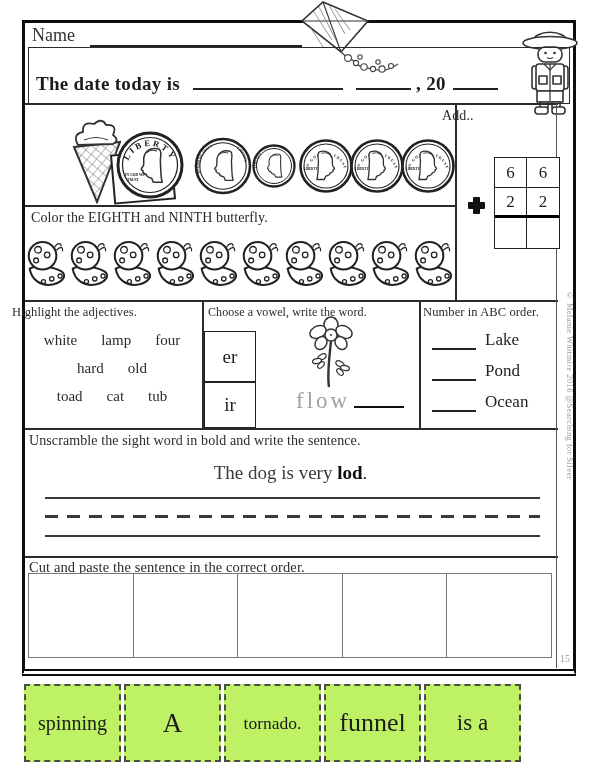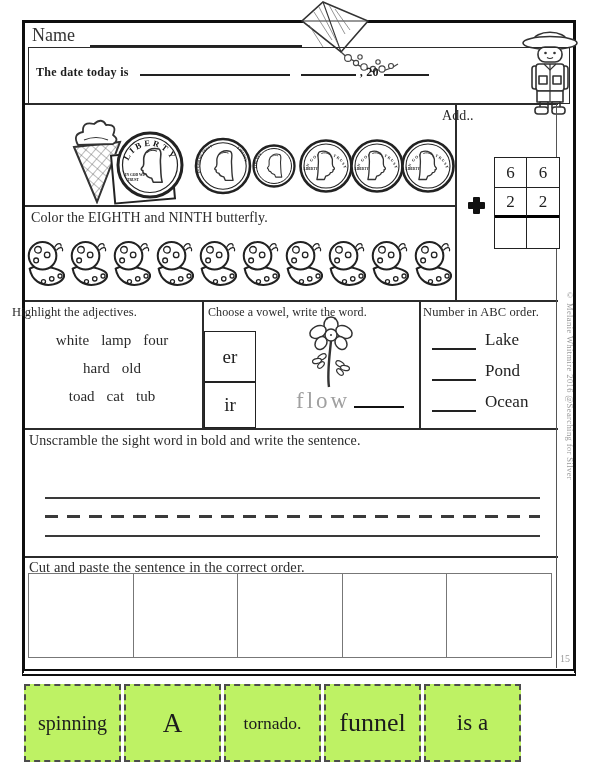--- a/index.html
+++ b/index.html
@@ -9,34 +9,34 @@
   .abs{position:absolute}
   .frame{position:absolute;left:22px;top:20px;width:554px;height:656px;
          border:3px solid #0e0e0e;border-bottom:7px double #0e0e0e}
   .hline{position:absolute;background:#2b2b2b;height:1.8px}
   .vline{position:absolute;background:#2b2b2b;width:1.8px}
   .task-h{position:absolute;font-size:14px;color:#2a2a2a;letter-spacing:.1px;white-space:nowrap}
   .bl{display:inline-block;border-bottom:2.4px solid #222;height:.95em;vertical-align:baseline}
   .name-row{position:absolute;left:32px;top:25px;font-size:18px;color:#333}
   .name-line{position:absolute;left:90px;top:45px;width:212px;height:2px;background:#222}
   .date-box{position:absolute;left:28px;top:47px;width:542px;height:57px;border:1.8px solid #2b2b2b}
-  .date-line{position:absolute;left:36px;top:65px;font-size:12px;font-weight:600;letter-spacing:.3px;white-space:nowrap}
+  .date-line{position:absolute;left:36px;top:72px;font-size:19px;font-weight:600;letter-spacing:.3px;white-space:nowrap}
   .coin{position:absolute}
   .price-tag{position:absolute;left:112px;top:152px;width:62px;height:50px;border:2.2px solid #222;
              background:#fff;transform:rotate(-5deg);display:flex;align-items:center;justify-content:center;
              font-size:21px;color:#222}
   .add-grid{position:absolute;left:494px;top:157px;display:grid;grid-template-columns:32px 32px;border:1.6px solid #222;background:#fff}
   .add-grid .cell{height:30px;display:flex;align-items:center;justify-content:center;font-size:17px;color:#222}
   .add-grid .cL{border-right:1.4px solid #222}
   .add-grid .r1{border-bottom:1.4px solid #222}
   .add-grid .r2{border-bottom:3px solid #000}
   .bf-row{position:absolute;left:26px;top:236px;display:flex}
   .bf-row svg{width:46px;height:58px;margin-right:-3px;flex:none}
   .adj-rows{position:absolute;left:24px;top:332px;width:176px;display:flex;flex-direction:column;gap:11px;font-size:15px;color:#2a2a2a}
-  .adj-rows .r{display:flex;justify-content:center;gap:12px}
+  .adj-rows .r{display:flex;justify-content:center;gap:24px}
   .vbox{position:absolute;left:204px;width:52px;border:1.8px solid #222;display:flex;align-items:center;justify-content:center;font-size:19px;color:#222;background:#fff}
   .trace-row{position:absolute;left:296px;top:386px;font-size:23px;color:#a0a0a0;letter-spacing:3px;white-space:nowrap}
   .abc-items{position:absolute;left:432px;top:330px;display:flex;flex-direction:column;gap:11px;font-size:17px;color:#222}
   .abc-items .it{display:flex;align-items:flex-end;gap:9px}
   .abc-bl{display:inline-block;width:44px;border-bottom:2px solid #222;height:1.1em}
   .sentence{position:absolute;left:22px;top:462px;width:537px;text-align:center;font-size:19px;color:#3a3a3a}
   .sentence b{color:#0d0d0d}
   .wline{position:absolute;left:45px;width:495px;height:2px;background:#3a3a3a}
   .dashline{position:absolute;left:45px;width:495px;height:2.5px;
             background:repeating-linear-gradient(90deg,#3a3a3a 0 13px,transparent 13px 22px)}
@@ -339,20 +339,24 @@
         <span class="abc-bl"></span>
       <span>Pond</span>
       </div>
     <div class="it">
         <span class="abc-bl"></span>
       <span>Ocean</span>
       </div>
   </div>
 
   <div class="task-h" style="left:29px;top:433px">Unscramble the sight word in bold and write the sentence.</div>
+  <div class="sentence">
+    <span>The dog is very</span>
+    <b>lod</b><span>.</span>
+  </div>
   <div class="wline" style="top:497px"></div>
   <div class="dashline" style="top:515px"></div>
   <div class="wline" style="top:535px"></div>
 
   <div class="task-h" style="left:29px;top:559px;font-size:14.5px">Cut and paste the sentence in the correct order.</div>
   <div class="pboxes">
     <div class="pbox"></div>
     <div class="pbox"></div>
     <div class="pbox"></div>
     <div class="pbox"></div>

